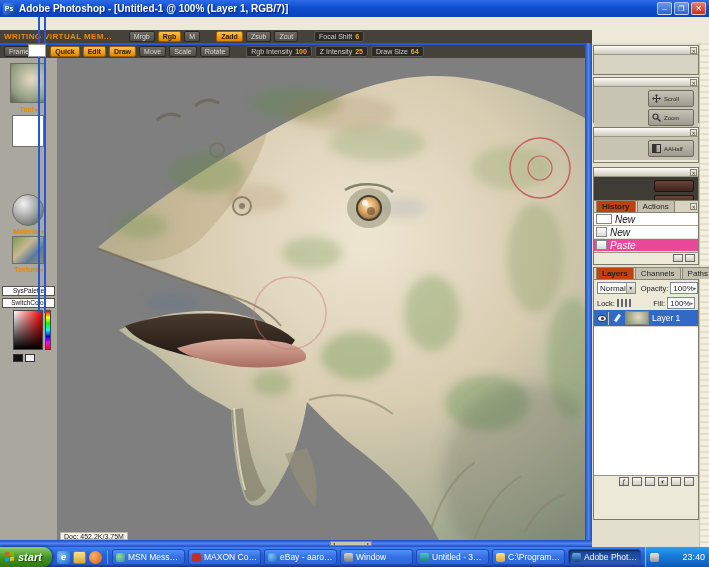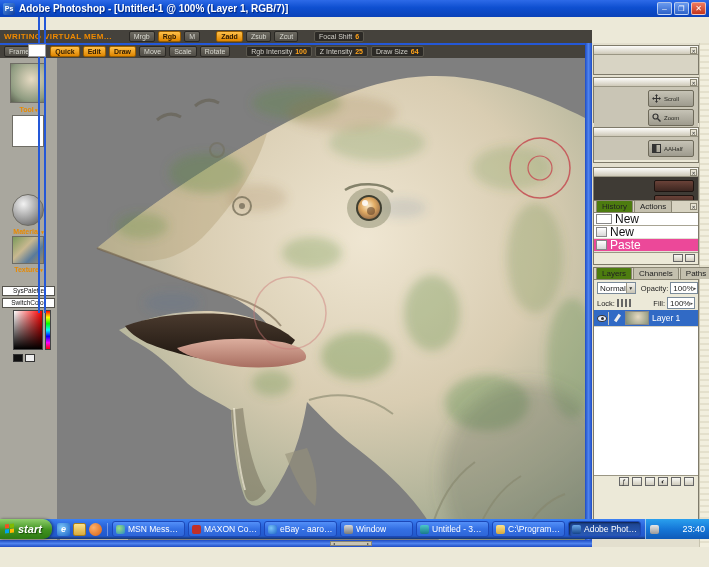--- a/index.html
+++ b/index.html
@@ -96,26 +96,26 @@
   .zpal-body { display:flex; flex-direction:column; align-items:flex-end; gap:2px; padding:3px 4px; background:#C9C5B5; }
   .zibtn { width:46px; height:17px; border:1px solid #6E6A5A; border-radius:2px;
     background:linear-gradient(#C6C3B6,#9E9B8E); display:flex; align-items:center; gap:3px; padding:0 3px; }
   .zibtn .lbl { font-size:6px; color:#2A2A24; }
   .zibtn.dark { background:linear-gradient(#6A4238,#3C2620); border-color:#1E1410; height:12px; width:40px; }
   .pD-body { background:#3F3B35; display:flex; flex-direction:column; gap:3px; align-items:flex-end; padding:3px 4px; }
 
   .tabbar { height:12px; display:flex; align-items:flex-end; background:#D8D4C2; border-bottom:1px solid #8A8674; padding-left:2px; }
   .tab { font-size:8px; padding:1px 5px; color:#222; border:1px solid #8A8674; border-bottom:none;
     background:#C4C0AE; border-radius:2px 2px 0 0; margin-right:1px; }
-  .tab.active { background:#4d7c0f; font-weight:normal; }
+  .tab.active { background:#c2410c; font-weight:bold; }
   .tabbar .pal-x { margin-left:auto; margin-right:1px; margin-bottom:2px; }
 
   
   .hist-list { background:#FFF; }
-  .hist-row { display:flex; align-items:center; height:13px; gap:3px; padding:0 2px; border-bottom:1px solid #E2E0D4; font-size:12px; color:#111; }
+  .hist-row { display:flex; align-items:center; height:13px; gap:3px; padding:0 2px; border-bottom:1px solid #E2E0D4; font-size:10px; color:#111;font-style:italic; }
   .hist-row.sel { background:#ec4899; color:#FFF; }
   .snap-thumb { width:16px; height:10px; background:#FFF; border:1px solid #888; }
   .state-ico { width:11px; height:10px; background:linear-gradient(#FFF,#D8D8D8); border:1px solid #888; }
   .pal-foot { height:11px; background:#ECE9D8; border-top:1px solid #9A9684; display:flex; justify-content:flex-end; align-items:center; gap:2px; padding:0 3px; }
   .fico { width:10px; height:8px; border:1px solid #666; background:linear-gradient(#F8F8F4,#D0CCBC); }
 
   
   .lay-ctrl { height:16px; display:flex; align-items:center; gap:2px; padding:0 3px; font-size:7.5px; color:#222; }
   .blend { width:46px; height:12px; background:#FFF; border:1px solid #7A8A99; display:flex; align-items:center; font-size:8px; padding-left:2px; }
   .blend .arrow { margin-left:auto; width:9px; height:10px; background:linear-gradient(#F4F3EE,#C8C4B4); border-left:1px solid #9A9684;
@@ -139,21 +139,21 @@
   .lthumb { width:24px; height:14px; border:1px solid #888; background:radial-gradient(circle at 55% 40%,#E6DAC2,#7E8B70); }
   .lthumb.white { background:#FFF; }
   .padlock { width:7px; height:6px; border:1px solid #444; border-radius:1px; position:relative; margin-left:auto; margin-right:4px; }
   .padlock::before { content:""; position:absolute; top:-4px; left:1px; width:3px; height:3px; border:1px solid #444; border-bottom:none; border-radius:2px 2px 0 0; }
   .lay-empty { background:#FFF; height:148px; }
   .lay-foot { height:12px; background:#ECE9D8; border-top:1px solid #9A9684; display:flex; align-items:center; justify-content:flex-end; gap:3px; padding:0 4px; }
   .pico { width:10px; height:9px; border:1px solid #666; background:linear-gradient(#F8F8F4,#D0CCBC);
     font-size:7px; line-height:8px; text-align:center; color:#333; }
 
   
-  .taskbar { position:absolute; left:0; top:519px; width:709px; height:20px;
+  .taskbar { position:absolute; left:0; top:547px; width:709px; height:20px;
     background:linear-gradient(180deg,#3C81F3 0%,#2862D8 40%,#2159CE 85%,#16366E 100%); display:flex; align-items:center; }
   .startbtn { height:20px; width:52px; border-radius:0 9px 9px 0;
     background:linear-gradient(180deg,#8ECF6B 0%,#3F921F 55%,#2E7A12 100%); display:flex; align-items:center; gap:3px;
     padding-left:5px; box-shadow:1px 0 3px rgba(0,0,0,.5); }
   .flag { width:10px; height:10px; display:grid; grid-template-columns:4px 4px; grid-template-rows:4px 4px; gap:1px; transform:skewY(-6deg); }
   .flag i { display:block; } .f1{background:#F25022;} .f2{background:#7FBA00;} .f3{background:#00A4EF;} .f4{background:#FFB900;}
   .start-label { color:#FFF; font-size:11px; font-weight:bold; font-style:italic; text-shadow:1px 1px 1px #1A4A0A; padding-right:6px; }
   .qlaunch { display:flex; align-items:center; gap:3px; padding:0 5px; border-right:1px solid rgba(255,255,255,.35); }
   .qicon { width:13px; height:13px; border-radius:2px; }
   .q-ie { background:radial-gradient(circle at 35% 35%,#7AC4F8,#1E66C8); color:#FFF; font-size:9px; font-weight:bold; font-style:italic; text-align:center; line-height:12px; }

